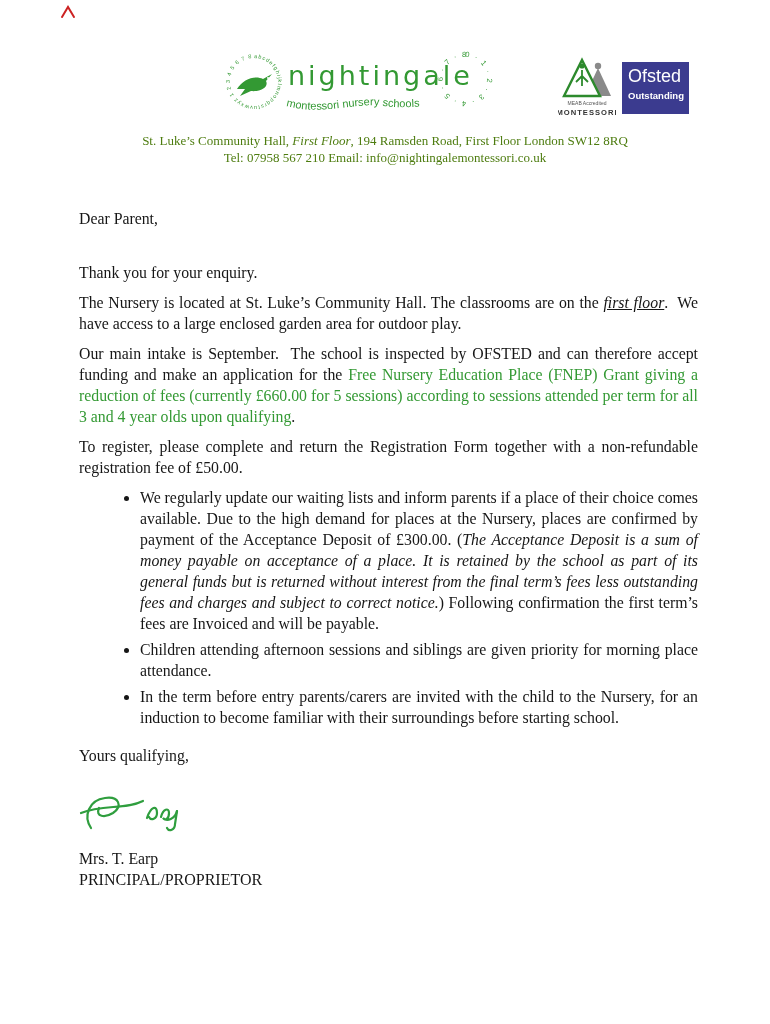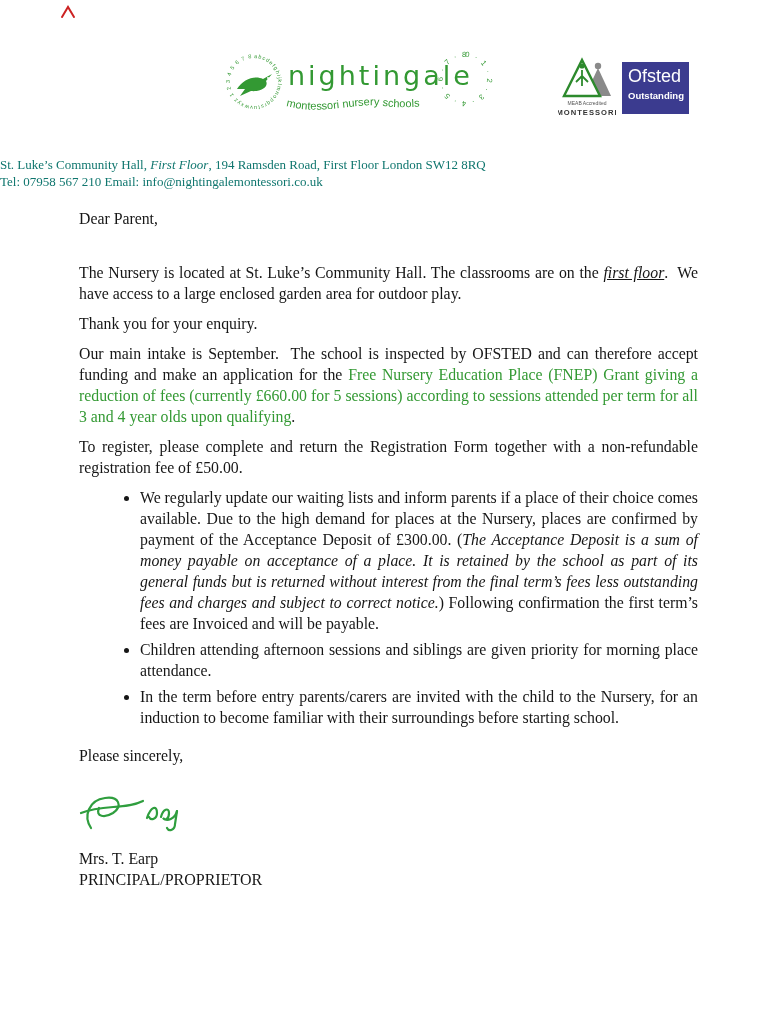--- a/index.html
+++ b/index.html
@@ -27,21 +27,21 @@
   .ofsted {
     position: absolute; left: 622px; top: 62px; width: 67px; height: 52px;
     background: #3b3b8f; color: #fff; padding: 5px 6px;
     font-family: "Liberation Sans", sans-serif;
   }
   .ofsted-name   { font-size: 18px; font-weight: normal; line-height: 1.1; }
   .ofsted-rating { font-size: 9.5px; font-weight: bold; margin-top: 3px; }
 
   .address {
     position: absolute; left: 0; right: 0; top: 133px;
-    color: #0f766e; font-size: 13px; line-height: 1.3; margin-top: 24px;
+    text-align: center; color: #4d7c0f; font-size: 13px; line-height: 1.3;
   }
   .address em { font-style: italic; }
 
   
   .letter-body {
     padding: 32px 72px 0 75px;
     font-size: 15.8px; line-height: 1.33; text-align: justify;
   }
   .letter-body p { margin: 0 0 9px 4px; white-space: pre-wrap; }
   .salutation { margin-bottom: 33px !important; }
@@ -117,36 +117,36 @@
 
     <div class="address">
       <div><span>St. Luke’s Community Hall, </span><em>First Floor</em><span>, 194 Ramsden Road, First Floor London SW12 8RQ</span></div>
       <div>Tel: 07958 567 210 Email: info@nightingalemontessori.co.uk</div>
     </div>
   </header>
 
   <main class="letter-body">
     <p class="salutation">Dear Parent,</p>
 
+    <p>Thank you for your enquiry.</p>
+
     <p><span>The Nursery is located at St. Luke’s Community Hall. The classrooms are on the </span><em class="u">first floor</em><span>.  We have access to a large enclosed garden area for outdoor play.</span></p>
-
-    <p>Thank you for your enquiry.</p>
 
     <p><span>Our main intake is September.  The school is inspected by OFSTED and can therefore accept funding and make an application for the </span><span class="green">Free Nursery Education Place (FNEP) Grant giving a reduction of fees (currently £660.00 for 5 sessions) according to sessions attended per term for all 3 and 4 year olds upon qualifying</span><span>.</span></p>
 
     <p>To register, please complete and return the Registration Form together with a non-refundable registration fee of £50.00.</p>
 
     <ul class="bullets">
       <li><span>We regularly update our waiting lists and inform parents if a place of their choice comes available. Due to the high demand for places at the Nursery, places are confirmed by payment of the Acceptance Deposit of £300.00. (</span><em>The Acceptance Deposit is a sum of money payable on acceptance of a place. It is retained by the school as part of its general funds but is returned without interest from the final term’s fees less outstanding fees and charges and subject to correct notice.</em><span>) Following confirmation the first term’s fees are Invoiced and will be payable.</span></li>
       <li><span>Children attending afternoon sessions and siblings are given priority for morning place attendance.</span></li>
       <li><span>In the term before entry parents/carers are invited with the child to the Nursery, for an induction to become familiar with their surroundings before starting school.</span></li>
     </ul>
 
 
-    <p class="closing">Please sincerely,</p>
+    <p class="closing">Yours qualifying,</p>
 
     <svg class="signature" width="132" height="52" viewBox="0 0 132 52">
       <g fill="none" stroke="#2f9e3e" stroke-width="2.2" stroke-linecap="round">
         <path d="M14,40 C6,28 12,12 28,10 C42,8 46,18 36,25 C28,30 18,29 22,20"></path>
         <path d="M4,25 C26,16 48,22 66,13"></path>
         <path d="M70,30 C74,18 80,17 80,25 C80,31 74,33 72,29"></path>
         <path d="M84,29 C86,21 92,19 92,25 C92,31 88,33 86,30 C90,34 98,31 100,23"></path>
         <path d="M100,23 L98,36 C98,42 92,44 90,40"></path>
       </g>
     </svg>

